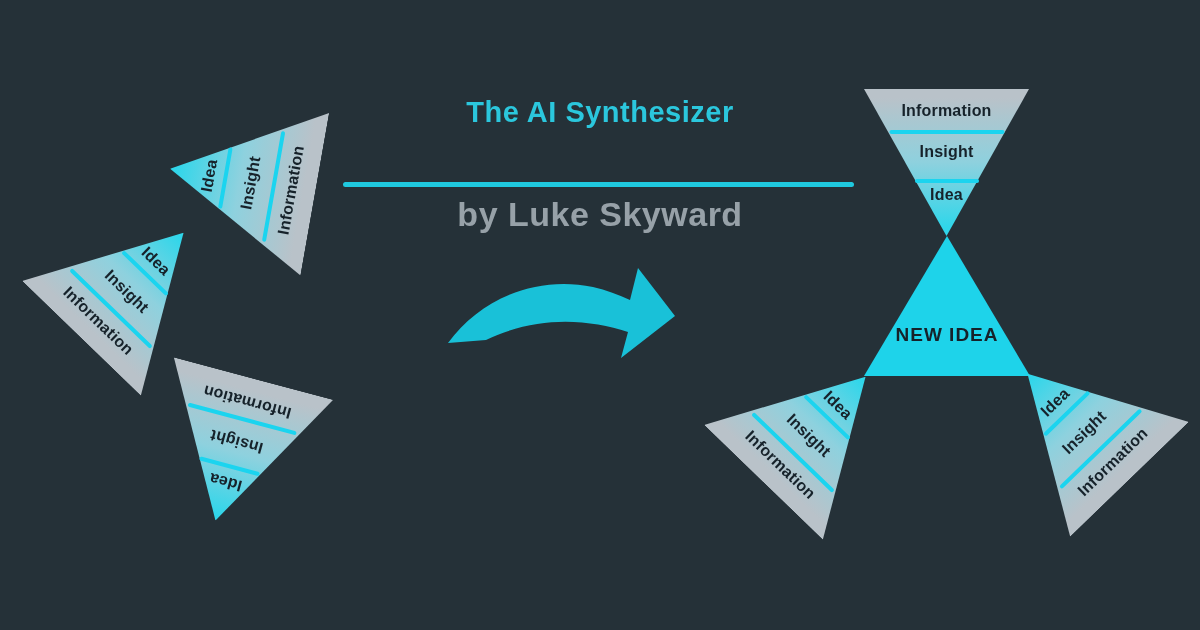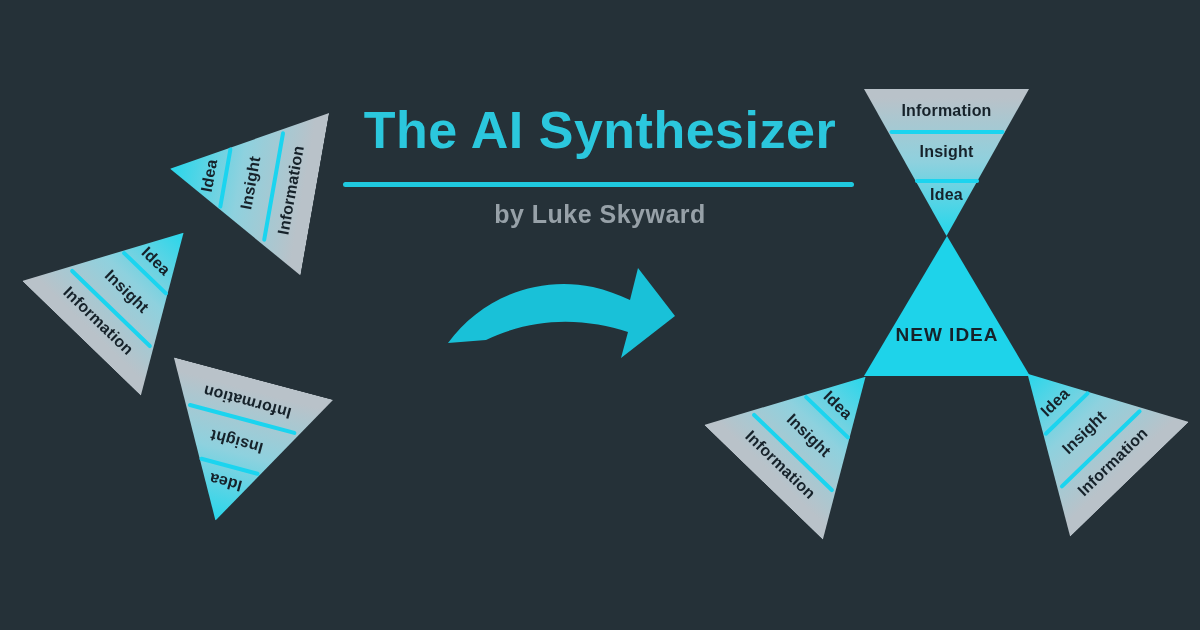--- a/index.html
+++ b/index.html
@@ -8,31 +8,31 @@
     --base:#B9C2C9; --sep:#1BD4EF; --dark:#16222A;
   }
   html,body{margin:0;padding:0;}
   .canvas{
     position:relative; width:1200px; height:630px; overflow:hidden;
     background:var(--bg);
     font-family:"Liberation Sans", sans-serif;
   }
   
   .title{
-    position:absolute; left:340px; top:106px; width:520px;
-    text-align:center; font-size:52px; font-weight:bold; line-height:48px;
+    position:absolute; left:340px; top:88px; width:520px;
+    text-align:center; font-size:29px; font-weight:bold; line-height:48px;
     color:var(--accent); letter-spacing:0.5px;
   }
   .divider{
     position:absolute; left:343px; top:182px; width:511px; height:5px;
     border-radius:3px; background:var(--divider);
   }
   .byline{
     position:absolute; left:340px; top:196px; width:520px;
-    text-align:center; font-size:25px; font-weight:bold; line-height:36px;
+    text-align:center; font-size:34px; font-weight:bold; line-height:36px;
     color:var(--byline); letter-spacing:0.5px;
   }
   
   .pyr{ position:absolute; width:165px; height:147px; }
   .pyr-bg{
     position:absolute; inset:0;
     clip-path:polygon(50% 0,100% 100%,0 100%);
     background:linear-gradient(180deg, var(--apex) 4%, var(--mid) 48%, var(--base) 92%);
   }
   .pyr.inverted .pyr-bg{

